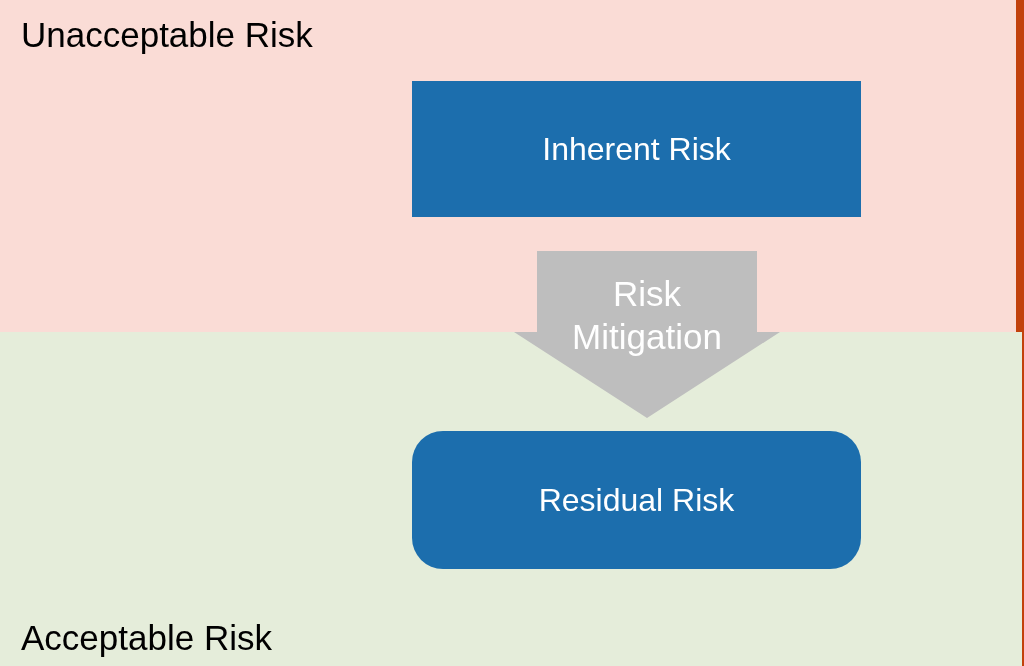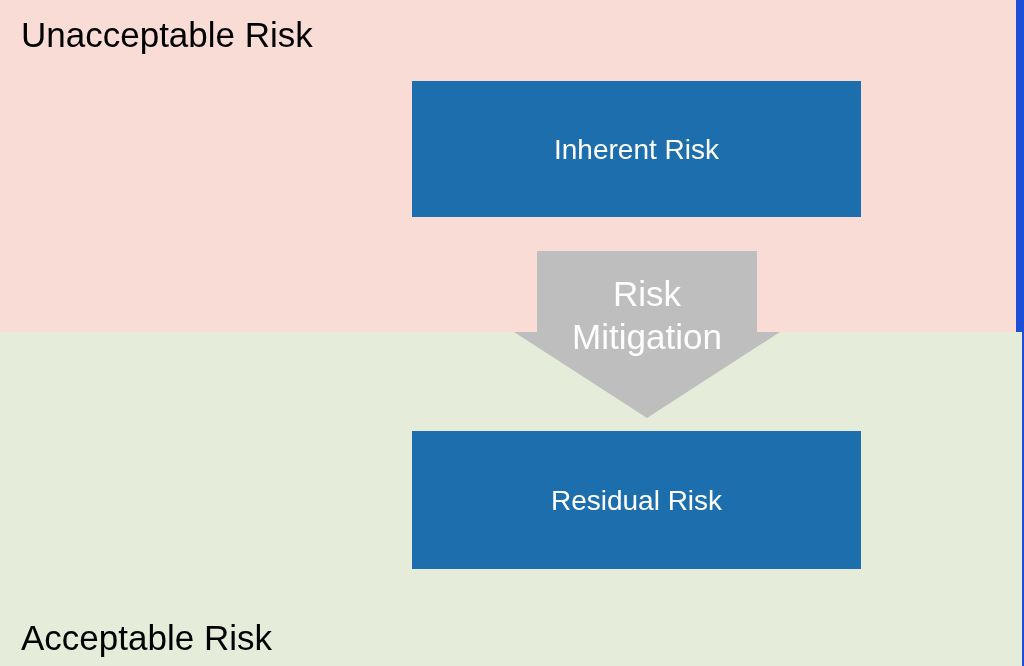--- a/index.html
+++ b/index.html
@@ -10,21 +10,21 @@
   body {
     width: 1024px;
     height: 666px;
     font-family: "Liberation Sans", sans-serif;
     overflow: hidden;
   }
   .canvas {
     position: relative;
     width: 1024px;
     height: 666px;
-    background: #1d4ed8;
+    background: #c2410c;
   }
 
   
   .band {
     position: absolute;
     left: 0;
   }
   .band-unacceptable {
     top: 0;
     width: 1016px;
@@ -69,24 +69,25 @@
     left: 412px;
     top: 81px;
     width: 449px;
     height: 136px;
   }
   .risk-box-residual {
     left: 412px;
     top: 431px;
     width: 449px;
     height: 138px;
+    border-radius: 31px;
   }
   .risk-box-label {
     color: #ffffff;
-    font-size: 28px;
+    font-size: 32px;
     line-height: 41px;
     white-space: nowrap;
   }
 
   
   .arrow-wrap {
     position: absolute;
     left: 514px;
     top: 251px;
     width: 266px;

